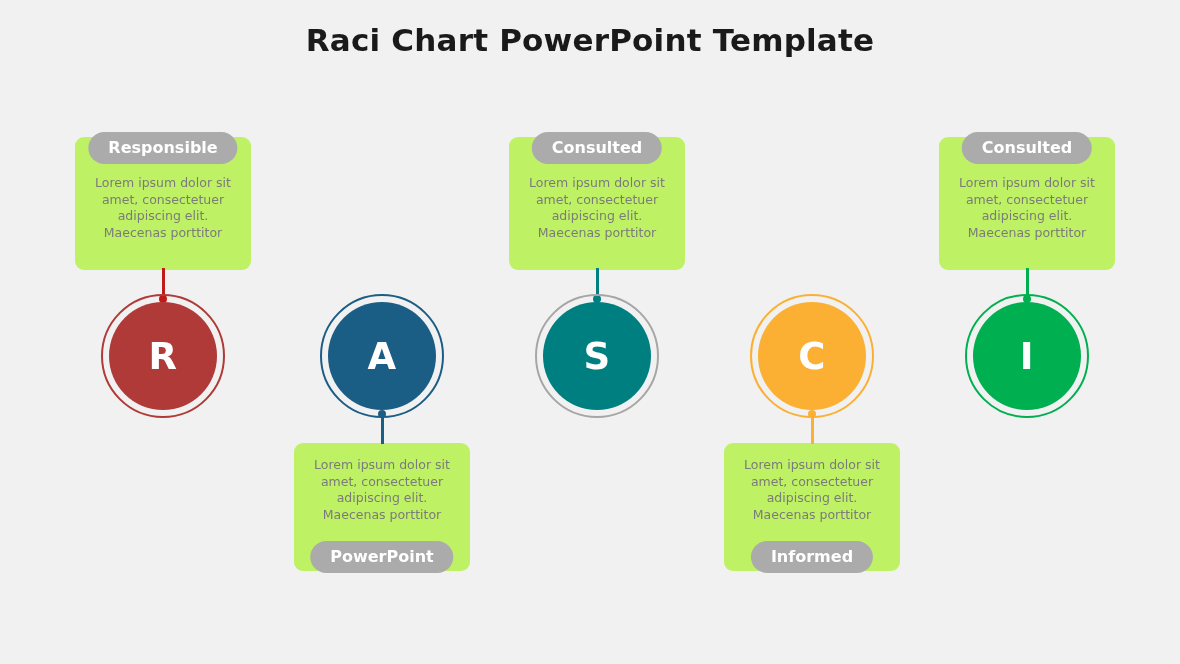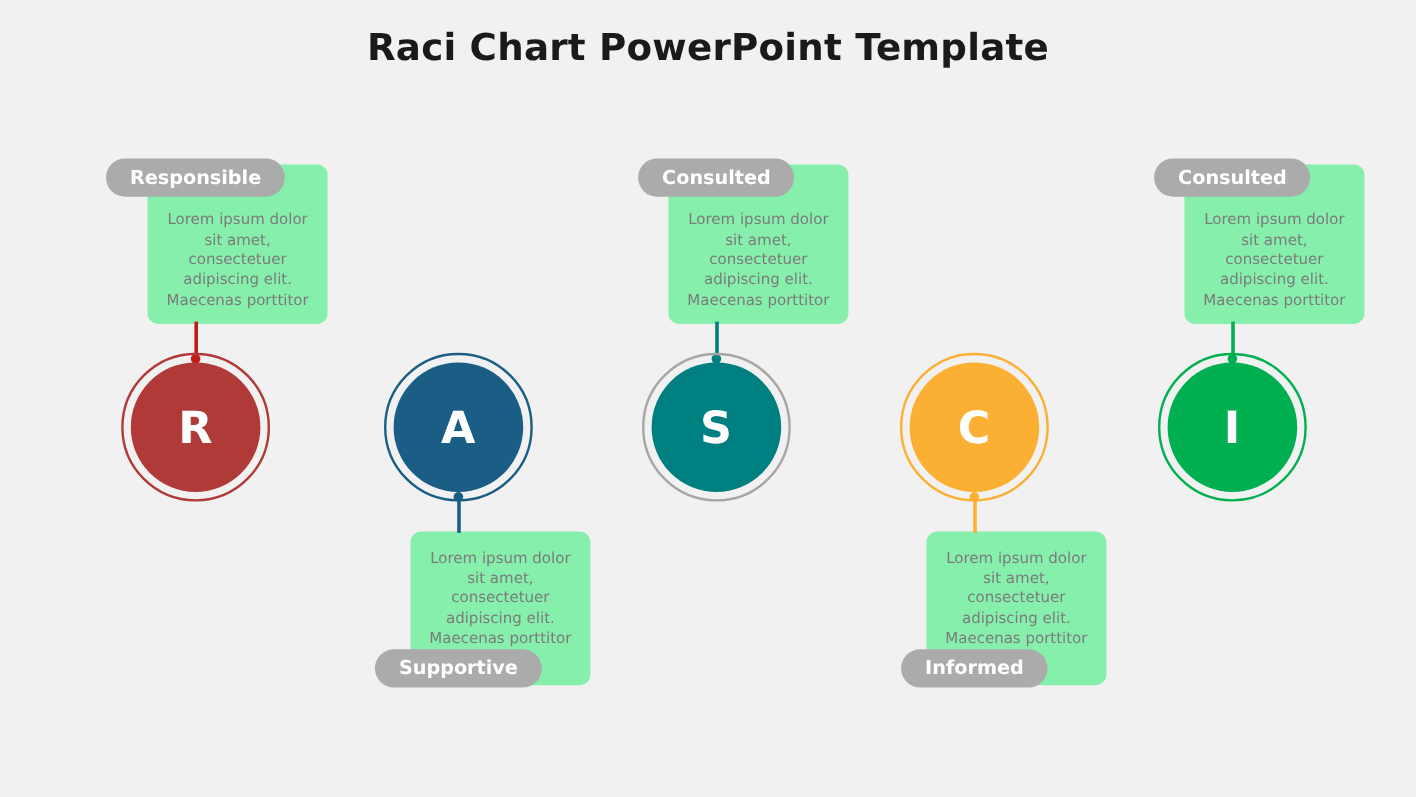--- a/index.html
+++ b/index.html
@@ -109,25 +109,24 @@
     border-radius: 50%;
     background: #999999;
   }
   .node.above .conn-dot { top: 295px; }
   .node.below .conn-dot { top: 410px; }
 
   
   .card {
     position: absolute;
     left: -88px;
-    width: 150px;
-    background: #86efac;
+    width: 176px;
+    background: #bef264;
     border-radius: 9px;
     box-sizing: border-box;
-    margin-left: 48px;
   }
   .node.above .card {
     top: 137px;
     height: 133px;
     padding: 38px 14px 10px 14px;
   }
   .node.below .card {
     top: 443px;
     height: 128px;
     padding: 14px 14px 40px 14px;
@@ -175,21 +174,21 @@
         <div class="ring" style="border-color: rgb(175, 58, 56);"></div>
         <div class="disc" style="background: rgb(175, 58, 56);">
           <span class="letter">R</span>
         </div>
       </div>
     </div>
     <div class="node below" style="left: 382px;">
       <div class="card">
         <div class="card-text">Lorem ipsum dolor sit amet, consectetuer adipiscing elit. Maecenas porttitor</div>
       </div>
-      <div class="pill">Supportive</div>
+      <div class="pill">PowerPoint</div>
       <div class="connector" style="background: rgb(27, 94, 133);"></div>
       <div class="conn-dot" style="background: rgb(27, 94, 133);"></div>
       <div class="circle-wrap">
         <div class="ring" style="border-color: rgb(27, 94, 133);"></div>
         <div class="disc" style="background: rgb(27, 94, 133);">
           <span class="letter">A</span>
         </div>
       </div>
     </div>
     <div class="node above" style="left: 597px;">

